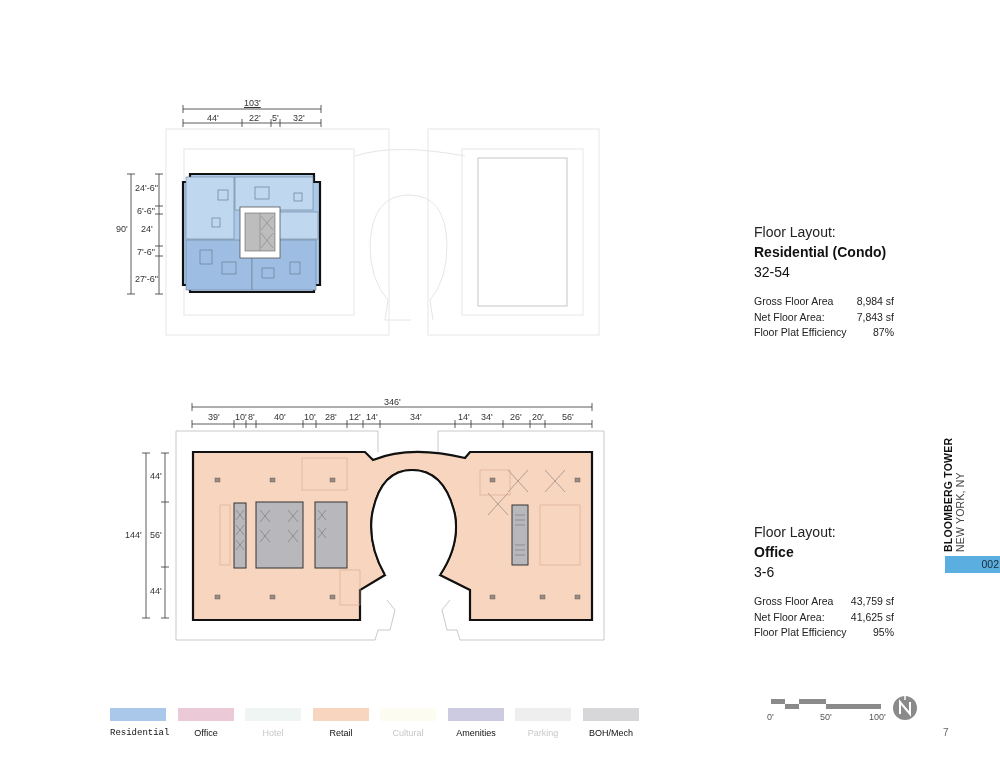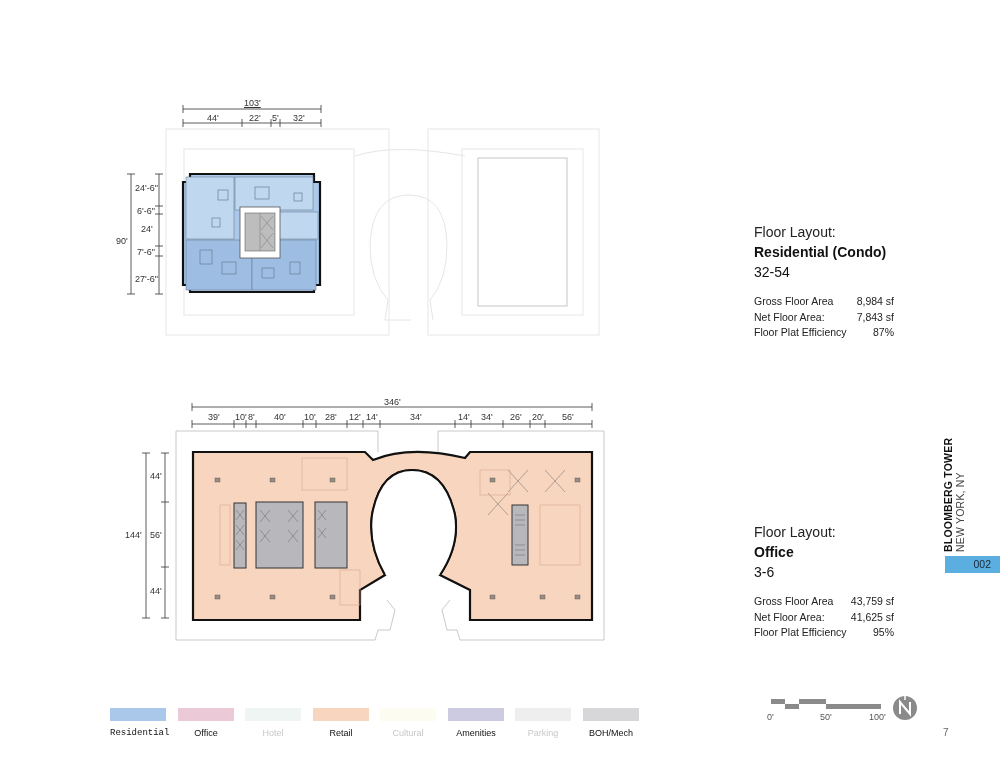--- a/index.html
+++ b/index.html
@@ -10,21 +10,21 @@
   .dimtext { font-family: "Liberation Sans", sans-serif; font-size: 9px; fill: #333; text-decoration: underline; }
   .info { position: absolute; left: 715px; width: 140px; margin-left: 39px; }
   .info .lbl { font-size: 14px; color: #222; line-height: 20px; }
   .info .name { font-size: 14px; font-weight: bold; color: #111; line-height: 20px; }
   .info .floors { font-size: 14px; font-weight: normal; color: #111; line-height: 20px; margin-bottom: 12px; }
   .info .row { display: flex; justify-content: space-between; font-size: 10.5px; line-height: 15.5px; color: #222; }
   .side-title { position: absolute; left: 940px; top: 440px; width: 30px; height: 115px; }
   .side-title .t1, .side-title .t2 { position: absolute; white-space: nowrap; transform: rotate(-90deg); transform-origin: left top; font-size: 10.5px; letter-spacing: 0.2px; }
   .side-title .t1 { left: 2px; top: 112px; font-weight: bold; color: #111; }
   .side-title .t2 { left: 14px; top: 112px; color: #444; }
-  .page-tab { position: absolute; left: 945px; top: 556px; width: 55px; height: 17px; background: #5aaee0; color: #1b2a38; font-size: 10.5px; text-align: right; padding-right: 9px; line-height: 17px; }
+  .page-tab { position: absolute; left: 945px; top: 556px; width: 55px; height: 17px; background: #5aaee0; color: #1b2a38; font-size: 10.5px; text-align: right; padding-right: 1px; line-height: 17px; }
   .legend-item { position: absolute; top: 708px; width: 56px; }
   .legend-item .sw { width: 56px; height: 13px; }
   .legend-item .lt { font-size: 9px; text-align: center; margin-top: 7px; white-space: nowrap; }
   .scale-lbl { position: absolute; font-size: 9px; color: #555; }
   .page-num { position: absolute; left: 943px; top: 727px; font-size: 10px; color: #666; }
 </style>
 </head>
 <body>
 
 <div class="abs" style="left:0;top:0;width:700px;height:360px;">
@@ -50,21 +50,21 @@
       <line x1="155" y1="246" x2="163" y2="246"></line>
       <line x1="155" y1="256" x2="163" y2="256"></line>
       <line x1="155" y1="294" x2="163" y2="294"></line>
     </g>
   </svg>
   <div class="abs dimtext" style="left:244px;top:98px;font-size:9px;color:#333;">103'</div>
   <div class="abs" style="left:207px;top:113px;font-size:9px;color:#333;">44'</div>
   <div class="abs" style="left:249px;top:113px;font-size:9px;color:#333;">22'</div>
   <div class="abs" style="left:272px;top:113px;font-size:9px;color:#333;">5'</div>
   <div class="abs" style="left:293px;top:113px;font-size:9px;color:#333;">32'</div>
-  <div class="abs" style="left:116px;top:236px;font-size:9px;color:#333;">90'</div>
+  <div class="abs" style="left:116px;top:224px;font-size:9px;color:#333;">90'</div>
   <div class="abs" style="left:135px;top:183px;font-size:9px;color:#333;">24'-6"</div>
   <div class="abs" style="left:137px;top:206px;font-size:9px;color:#333;">6'-6"</div>
   <div class="abs" style="left:141px;top:224px;font-size:9px;color:#333;">24'</div>
   <div class="abs" style="left:137px;top:247px;font-size:9px;color:#333;">7'-6"</div>
   <div class="abs" style="left:135px;top:274px;font-size:9px;color:#333;">27'-6"</div>
 
   <svg width="700" height="360">
     <g fill="none" stroke="#e6e6e6" stroke-width="1">
       <rect x="166" y="129" width="223" height="206"></rect>
       <rect x="184" y="149" width="170" height="166"></rect>

